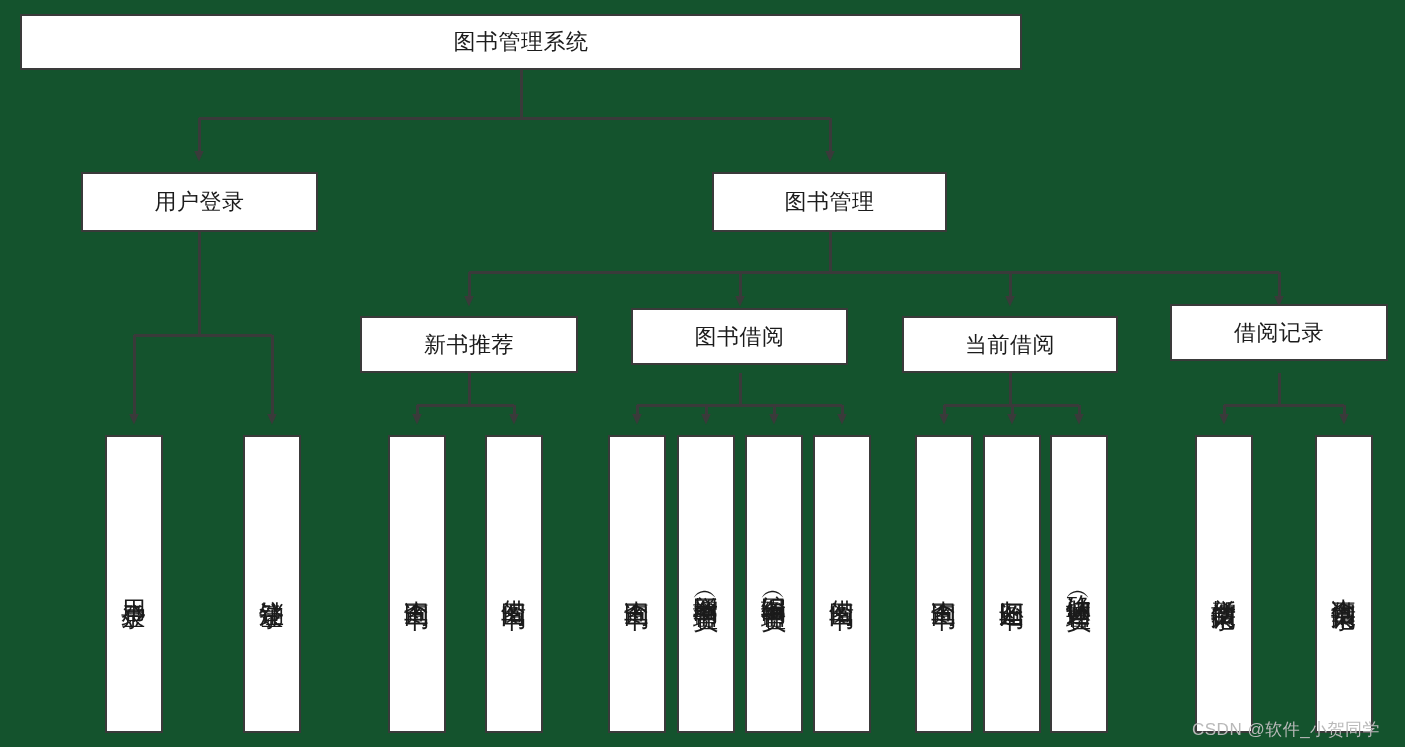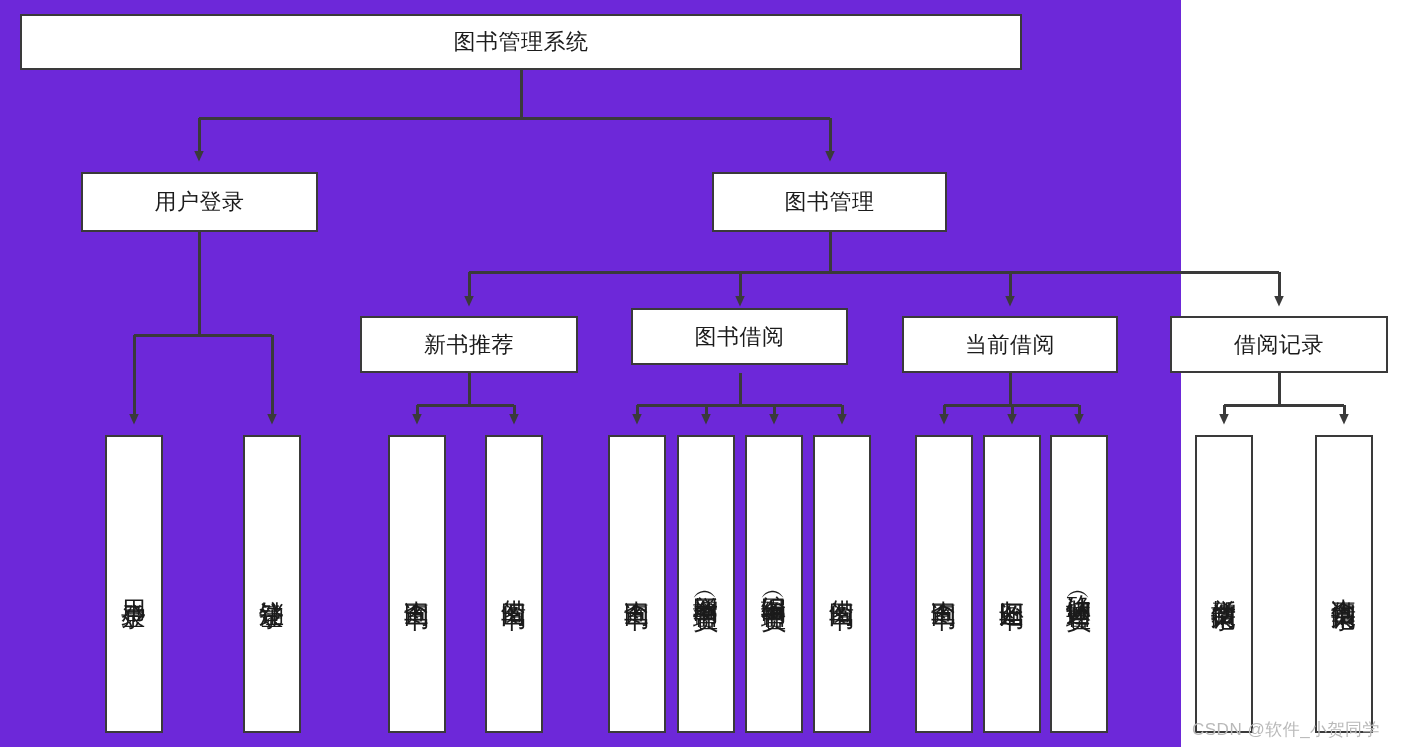--- a/index.html
+++ b/index.html
@@ -1,21 +1,21 @@
 <!DOCTYPE html>
 <html><head>
 <meta charset="utf-8">
 <style>
   html,body{margin:0;padding:0;background:#ffffff;}
   body{
     width:1405px;height:747px;
     font-family:"Liberation Sans","DejaVu Sans",sans-serif;
     overflow:hidden;
   }
-  #diagram-root{position:relative;width:1181px;height:747px;background:#6d28d9;}
+  #diagram-root{position:relative;width:1405px;height:747px;background:#14532d;}
   svg#tree{position:absolute;left:0;top:0;width:1405px;height:747px;display:block;}
 
   .node-box{
     position:absolute;
     background:#ffffff;
     border:2.5px solid #3a3a3a;
     box-sizing:border-box;
     display:flex;
     align-items:center;
     justify-content:center;
@@ -128,21 +128,21 @@
 
   <div class="node-box" style="left: 360px; top: 316px; width: 218px; height: 57px;">
     <span class="node-label">新书推荐</span>
   </div>
   <div class="node-box" style="left: 631px; top: 308px; width: 217px; height: 57px;">
     <span class="node-label">图书借阅</span>
   </div>
   <div class="node-box" style="left: 902px; top: 316px; width: 216px; height: 57px; text-align: center;">
     <span class="node-label">当前借阅</span>
   </div>
-  <div class="node-box" style="left: 1170px; top: 316px; width: 218px; height: 57px;">
+  <div class="node-box" style="left: 1170px; top: 304px; width: 218px; height: 57px;">
     <span class="node-label">借阅记录</span>
   </div>
 
   <div class="leaf-box" style="left: 105px; top: 435px; width: 58px; height: 298px;">
     <span class="leaf-label">用户登录</span>
   </div>
   <div class="leaf-box" style="left: 243px; top: 435px; width: 58px; height: 298px;">
     <span class="leaf-label">注销登录</span>
   </div>
   <div class="leaf-box" style="left: 388px; top: 435px; width: 58px; height: 298px;">

